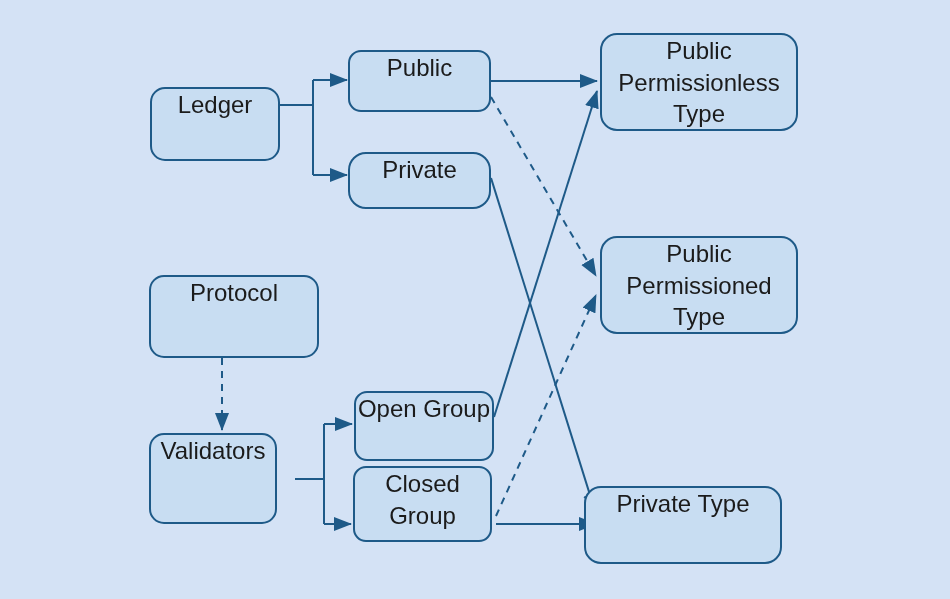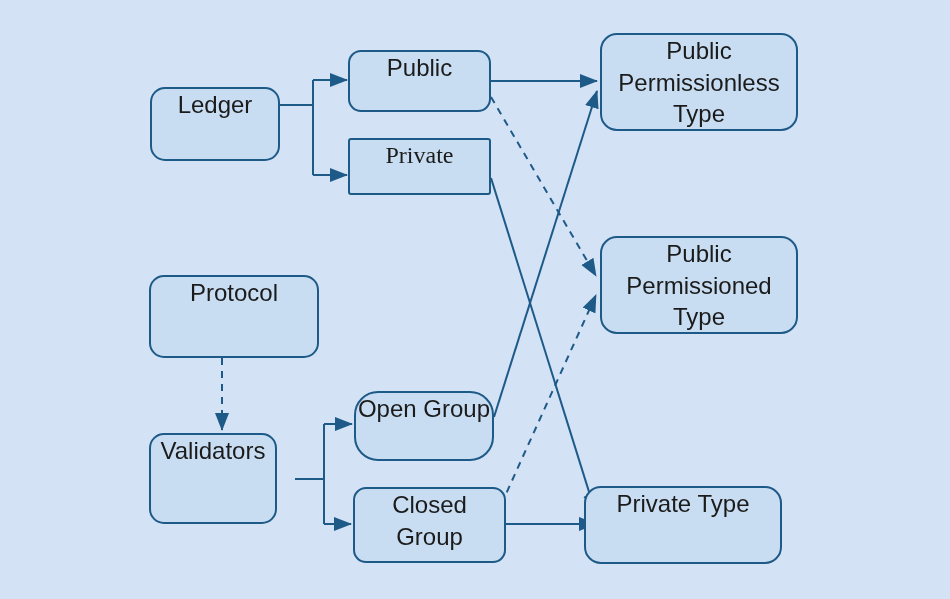--- a/index.html
+++ b/index.html
@@ -82,21 +82,21 @@
   </svg>
 
   <div class="node" style="left:150px; top:68px; width:130px; height:74px;margin-top:19px;">
     <span>Ledger</span>
   </div>
 
   <div class="node" style="left:348px; top:50px; width:143px; height:62px; border-radius:13px;">
     <span>Public</span>
   </div>
 
-  <div class="node" style="left:348px; top:138px; width:143px; height:57px; border-radius:3px;font-family:Liberation Serif, serif;">
+  <div class="node" style="left:348px; top:152px; width:143px; height:57px; border-radius:18px;">
     <span>Private</span>
   </div>
 
   <div class="node" style="left:600px; top:33px; width:198px; height:98px; border-radius:17px;">
     <span>Public
 Permissionless
 Type</span>
   </div>
 
   <div class="node" style="left:600px; top:236px; width:198px; height:98px; border-radius:17px;">
@@ -106,25 +106,25 @@
   </div>
 
   <div class="node" style="left:149px; top:275px; width:170px; height:83px;">
     <span>Protocol</span>
   </div>
 
   <div class="node" style="left:149px; top:433px; width:128px; height:91px;">
     <span>Validators</span>
   </div>
 
-  <div class="node" style="left:354px; top:391px; width:140px; height:70px; border-radius:24px;">
+  <div class="node" style="left:354px; top:391px; width:140px; height:70px; border-radius:13px;">
     <span>Open Group</span>
   </div>
 
-  <div class="node" style="left:353px; top:487px; width:153px; height:76px; border-radius:13px;">
+  <div class="node" style="left:353px; top:466px; width:139px; height:76px; border-radius:13px;">
     <span>Closed
 Group</span>
   </div>
 
   <div class="node" style="left:584px; top:486px; width:198px; height:78px; border-radius:17px;">
     <span>Private Type</span>
   </div>
 
 </div>
 

